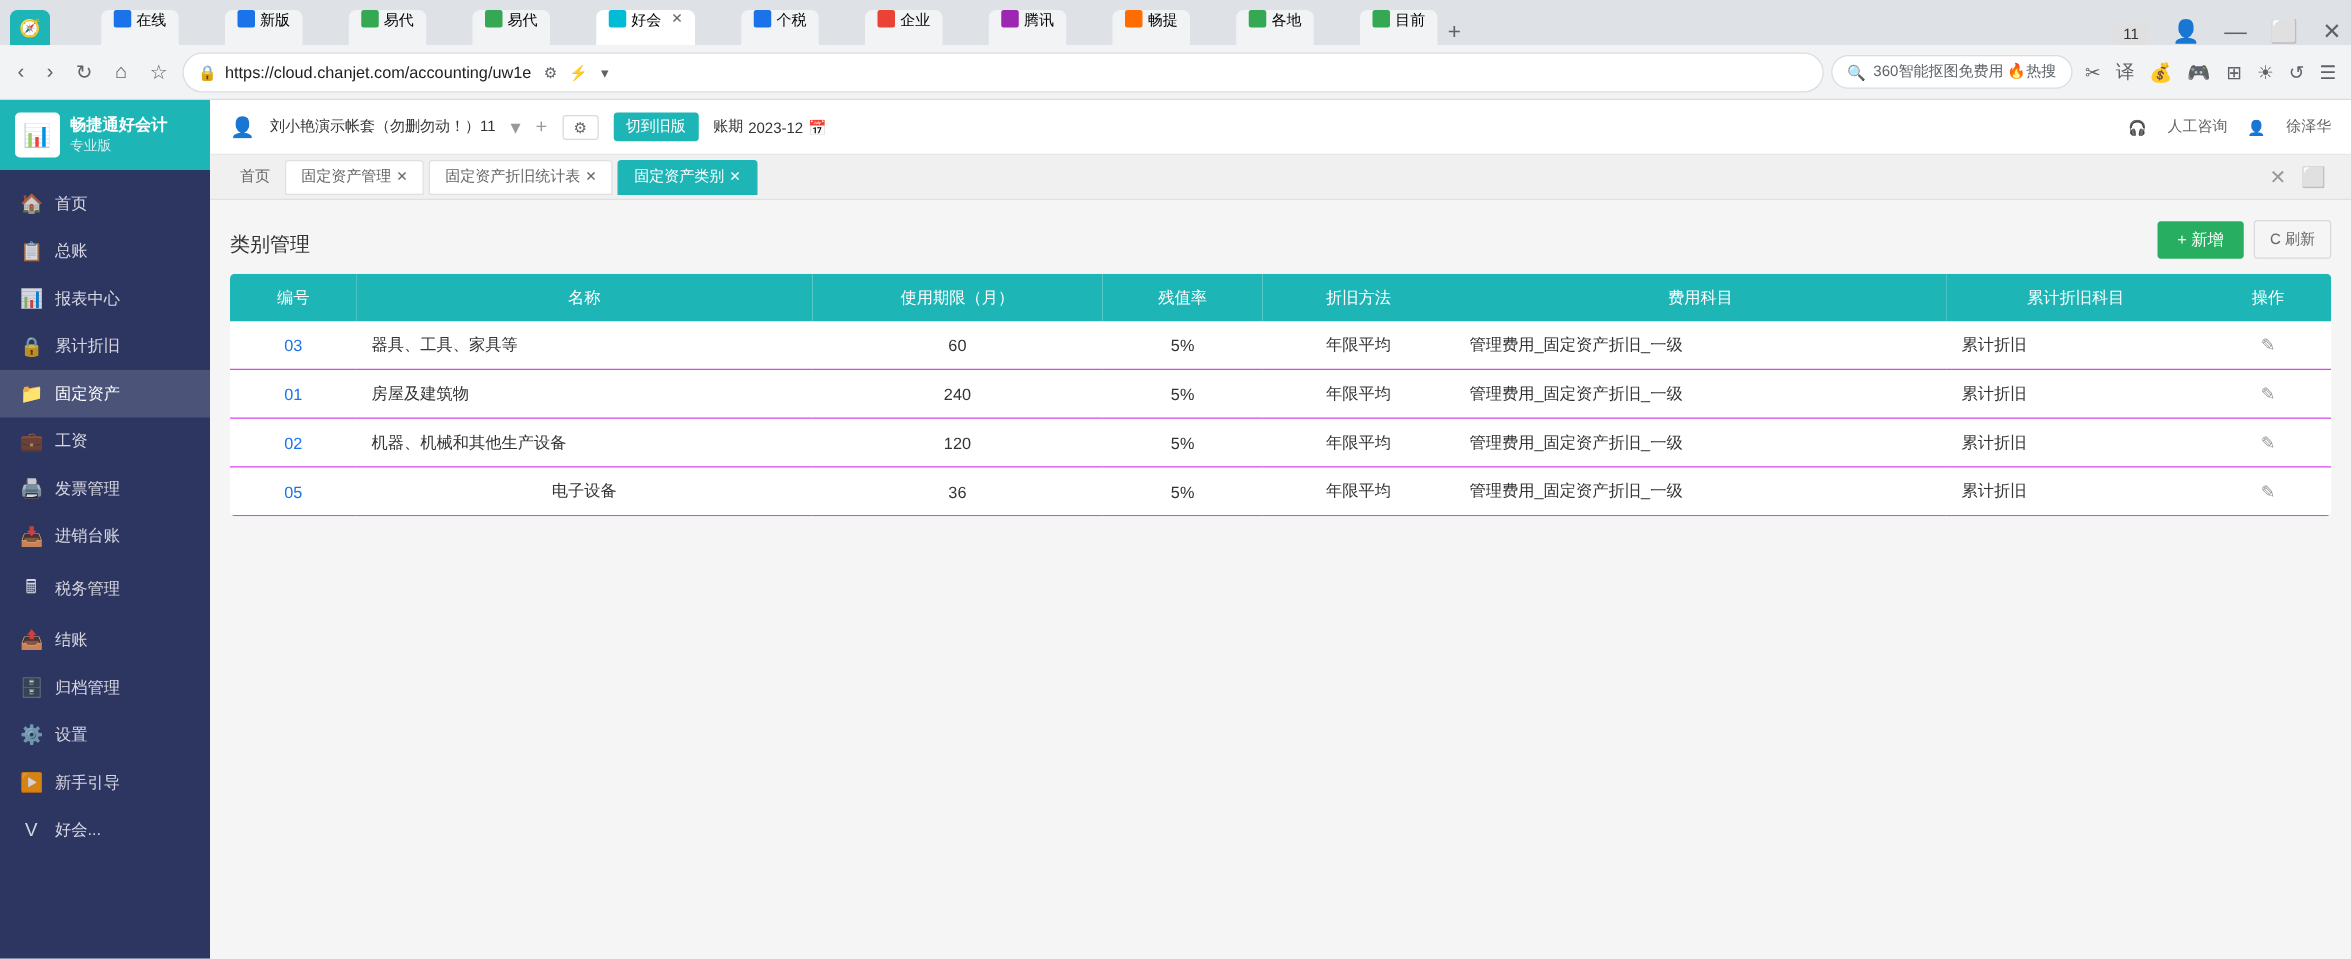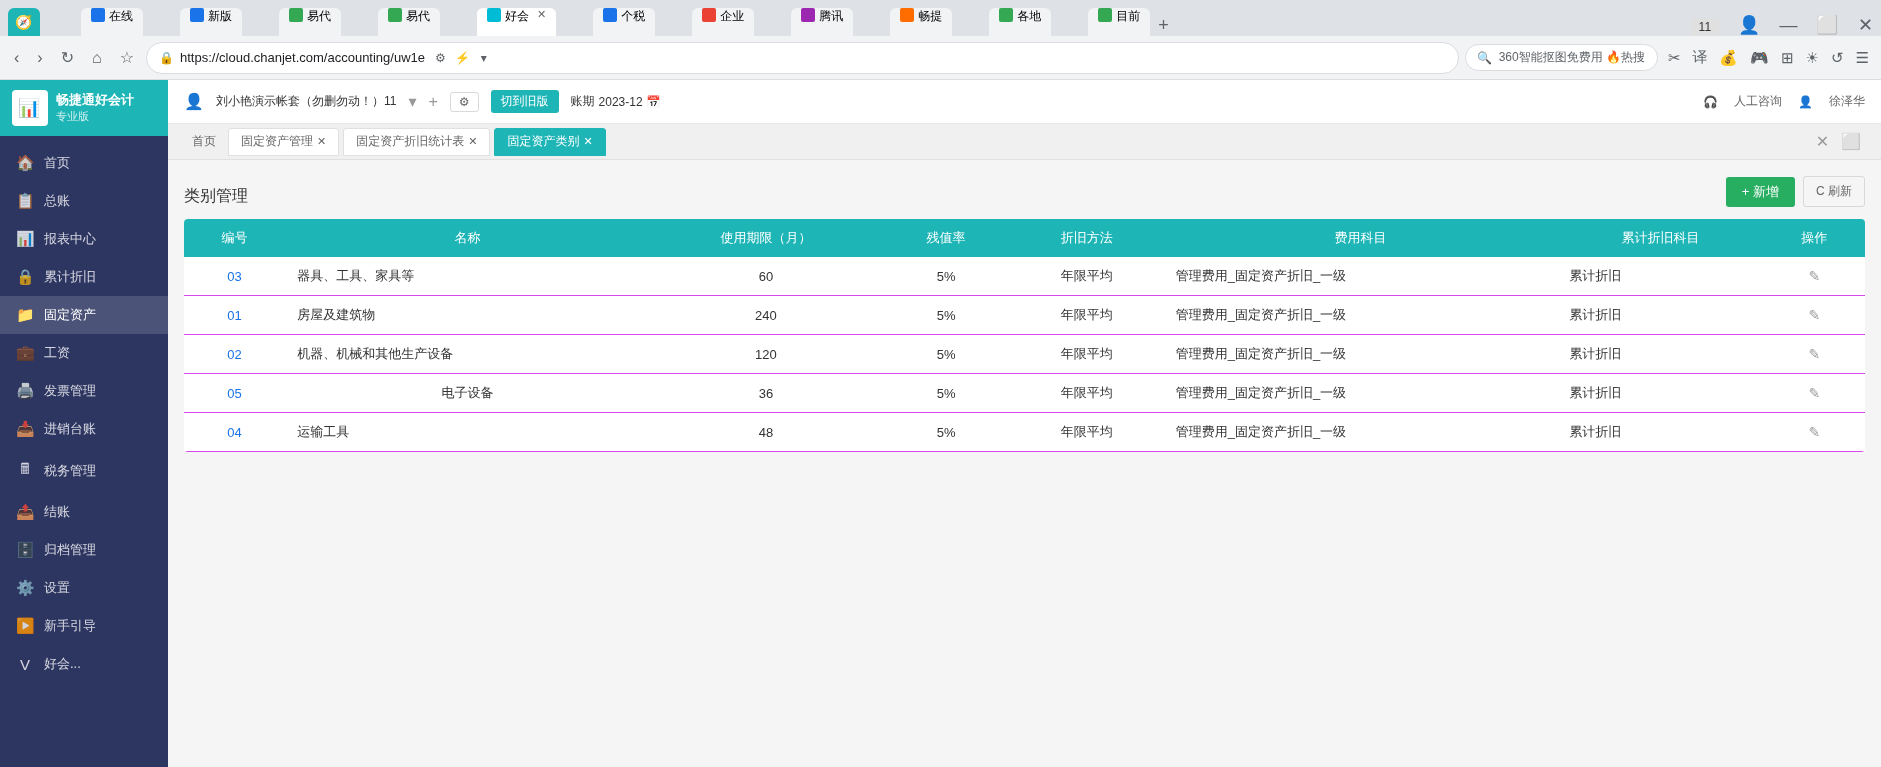--- a/index.html
+++ b/index.html
@@ -344,28 +344,18 @@
               <tr>
       <td style="color:#1a73e8;">05</td>
       <td style="text-align:center;">电子设备</td>
       <td>36</td>
       <td>5%</td>
       <td>年限平均</td>
       <td style="text-align:left;">管理费用_固定资产折旧_一级</td>
       <td style="text-align:left;">累计折旧</td>
       <td><span class="edit-icon">✎</span></td>
     </tr>
-              <tr>
-      <td style="color:#1a73e8;">04</td>
-      <td style="text-align:left;">运输工具</td>
-      <td>48</td>
-      <td>5%</td>
-      <td>年限平均</td>
-      <td style="text-align:left;">管理费用_固定资产折旧_一级</td>
-      <td style="text-align:left;">累计折旧</td>
-      <td><span class="edit-icon">✎</span></td>
-    </tr>
             </tbody>
         </table>
       </div>
     </div>
   </div>
 </div>
 
 </body></html>

